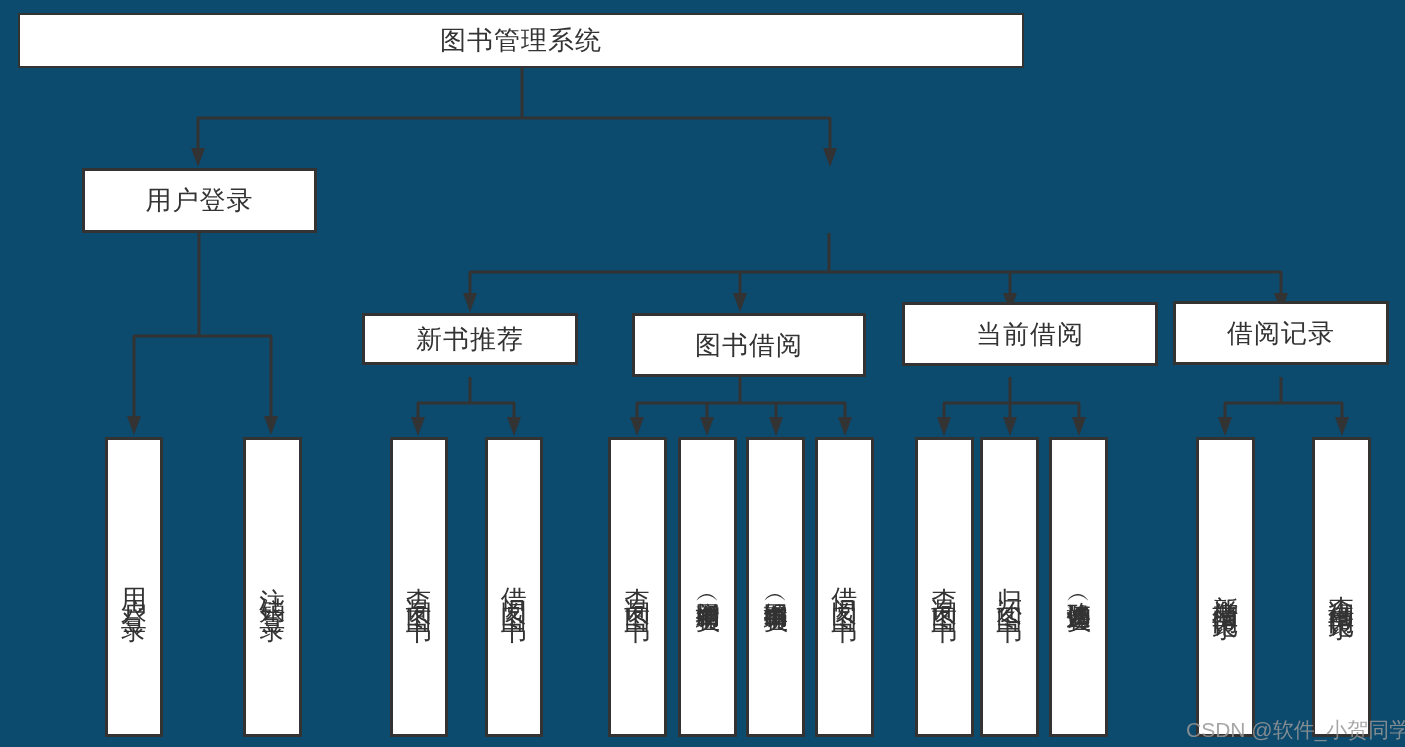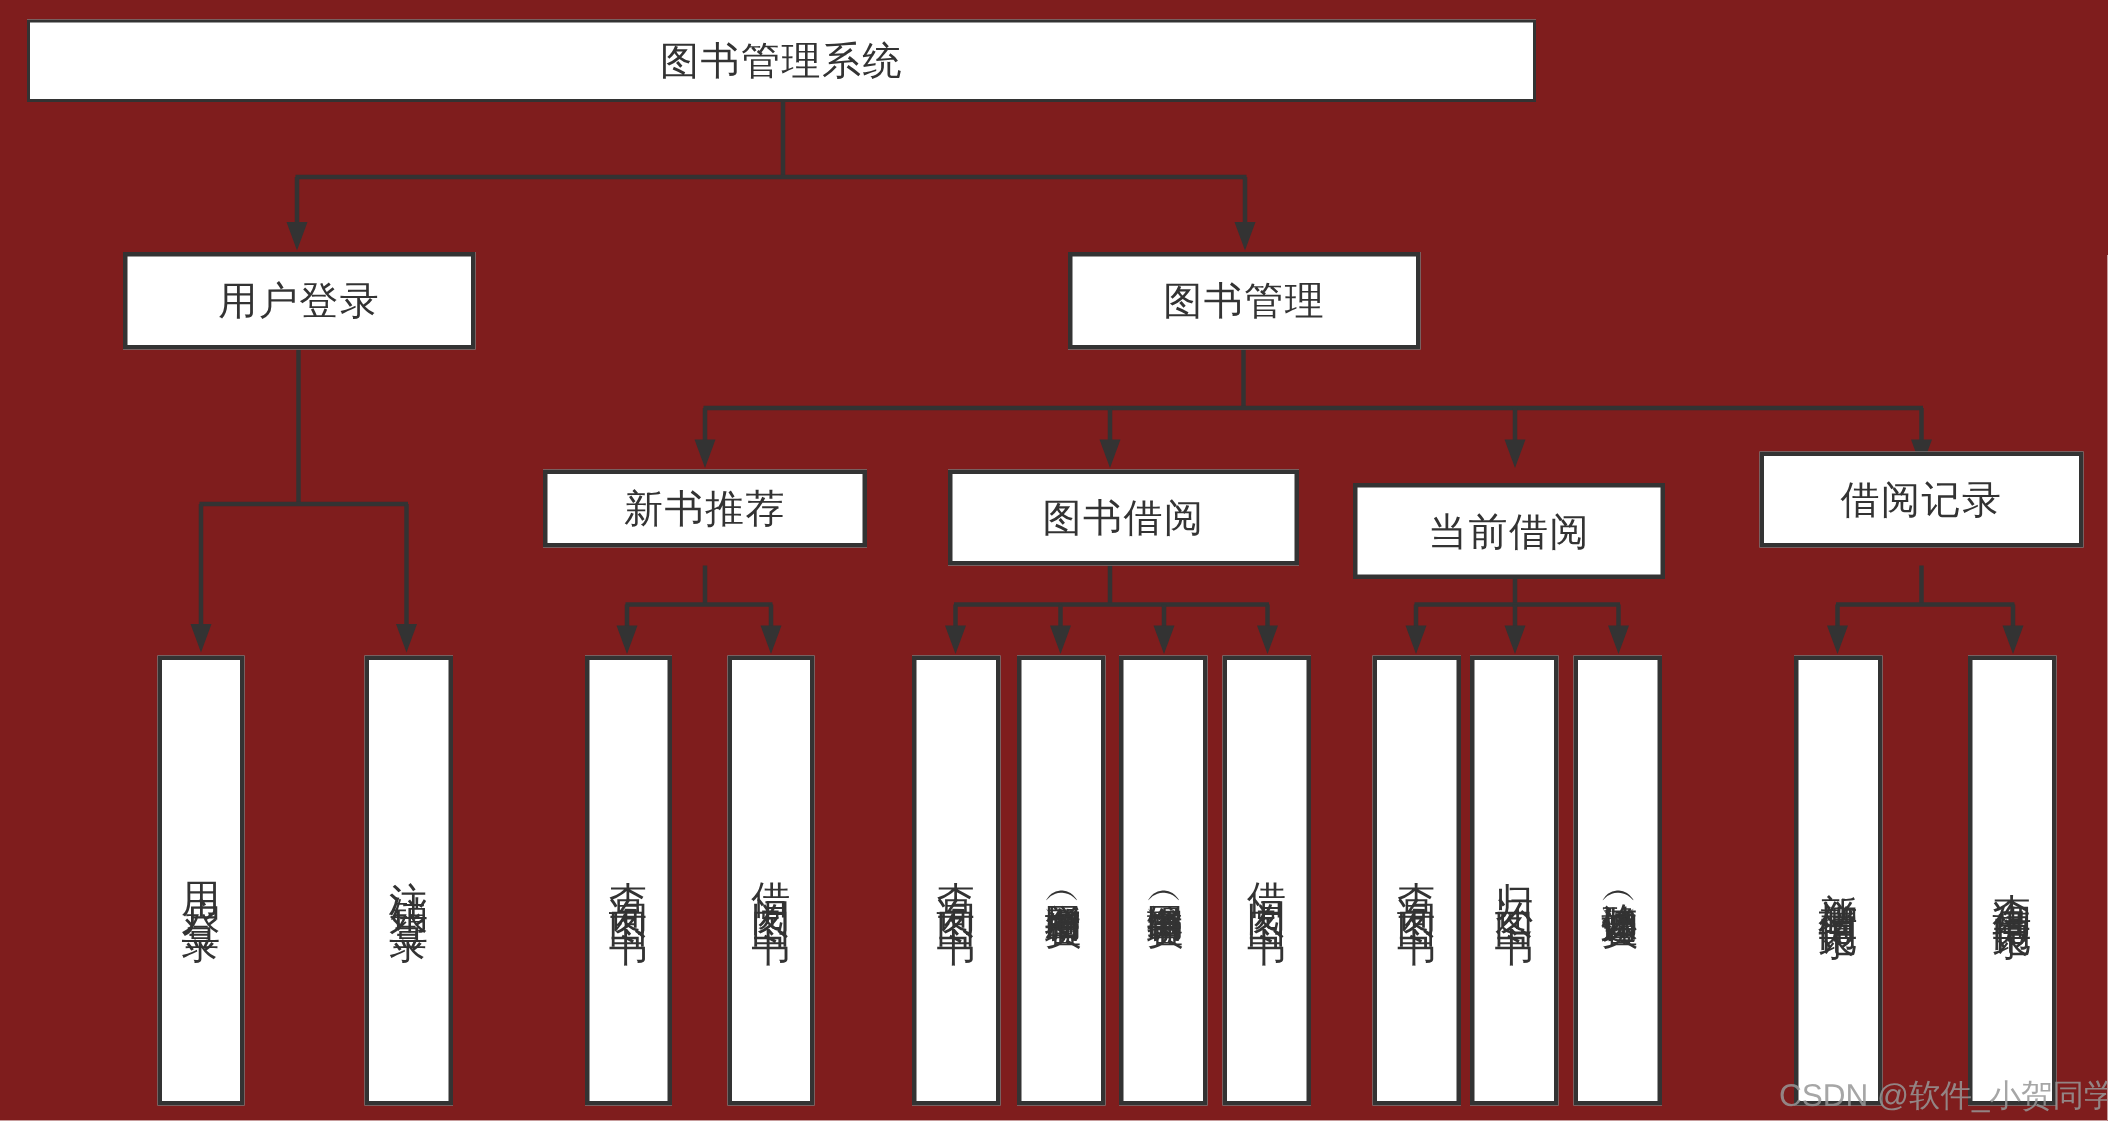--- a/index.html
+++ b/index.html
@@ -1,19 +1,19 @@
 <!DOCTYPE html>
 <html><head>
 <meta charset="utf-8">
 <style>
   html,body{margin:0;padding:0;background:#ffffff;}
   #canvas{
     position:relative;
     width:1405px;height:747px;
-    background:#7f1d1d;
+    background:#0c4a6e;
     font-family:"Liberation Sans","DejaVu Sans",sans-serif;
     overflow:hidden;
   }
   .box{
     position:absolute;
     box-sizing:border-box;
     border:3px solid #333333;
     background:#ffffff;
     color:#333333;
     display:flex;
@@ -101,25 +101,24 @@
       <polygon points="1072,417 1086,417 1079,436" fill="#333333"></polygon>
       <line x1="1225" y1="403" x2="1225" y2="422" stroke="#333333" stroke-width="3"></line>
       <polygon points="1218,417 1232,417 1225,436" fill="#333333"></polygon>
       <line x1="1342" y1="403" x2="1342" y2="422" stroke="#333333" stroke-width="3"></line>
       <polygon points="1335,417 1349,417 1342,436" fill="#333333"></polygon>
     </svg>
 
   <div class="box root" style="left:18px;top:13px;width:1006px;height:55px">图书管理系统</div>
 
   <div class="box" style="left:82px;top:168px;width:235px;height:65px">用户登录</div>
-  <div class="box" style="left:712px;top:168px;width:235px;height:65px">图书管理</div>
 
   <div class="box" style="left:362px;top:313px;width:216px;height:52px">新书推荐</div>
   <div class="box" style="left:632px;top:313px;width:234px;height:64px">图书借阅</div>
-  <div class="box" style="left:902px;top:322px;width:208px;height:64px">当前借阅</div>
+  <div class="box" style="left:902px;top:302px;width:256px;height:64px">当前借阅</div>
   <div class="box" style="left:1173px;top:301px;width:216px;height:64px">借阅记录</div>
 
   <div class="box v v-s" style="left:105px;top:437px;width:58px;height:300px">用户登录</div>
   <div class="box v v-s" style="left:243px;top:437px;width:59px;height:300px">注销登录</div>
 
   <div class="box v v-s" style="left:390px;top:437px;width:58px;height:300px">查询图书</div>
   <div class="box v v-s" style="left:485px;top:437px;width:58px;height:300px">借阅图书</div>
 
   <div class="box v v-s" style="left:608px;top:437px;width:59px;height:300px">查询图书</div>
   <div class="box v v-p" style="left:678px;top:437px;width:59px;height:300px">新增图书（管理员）</div>

